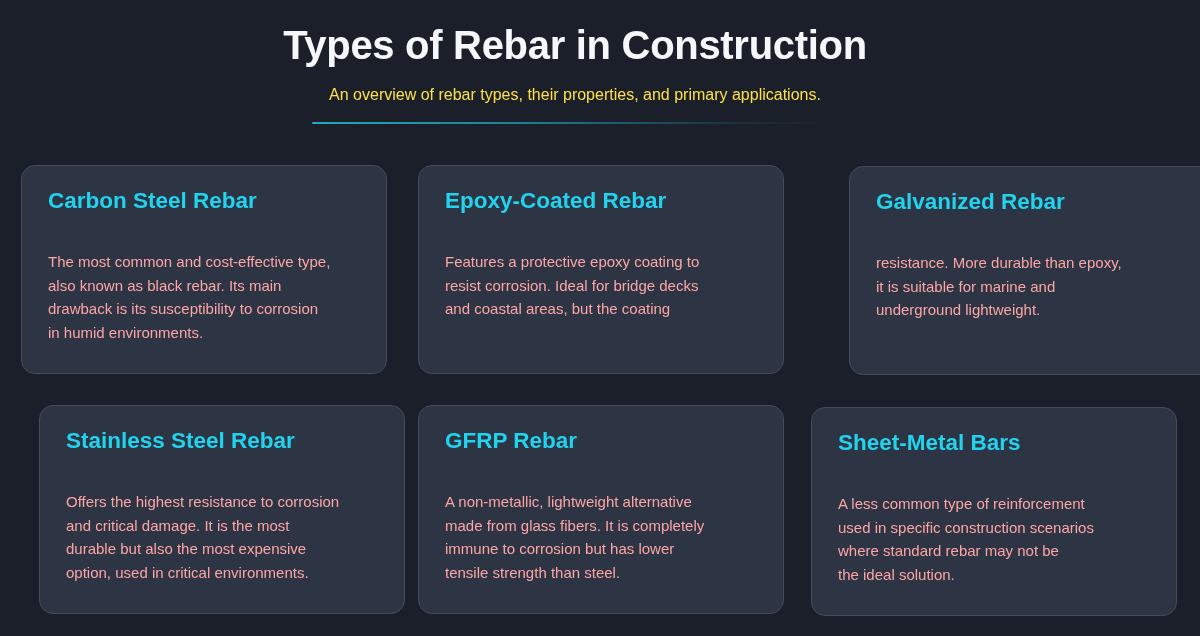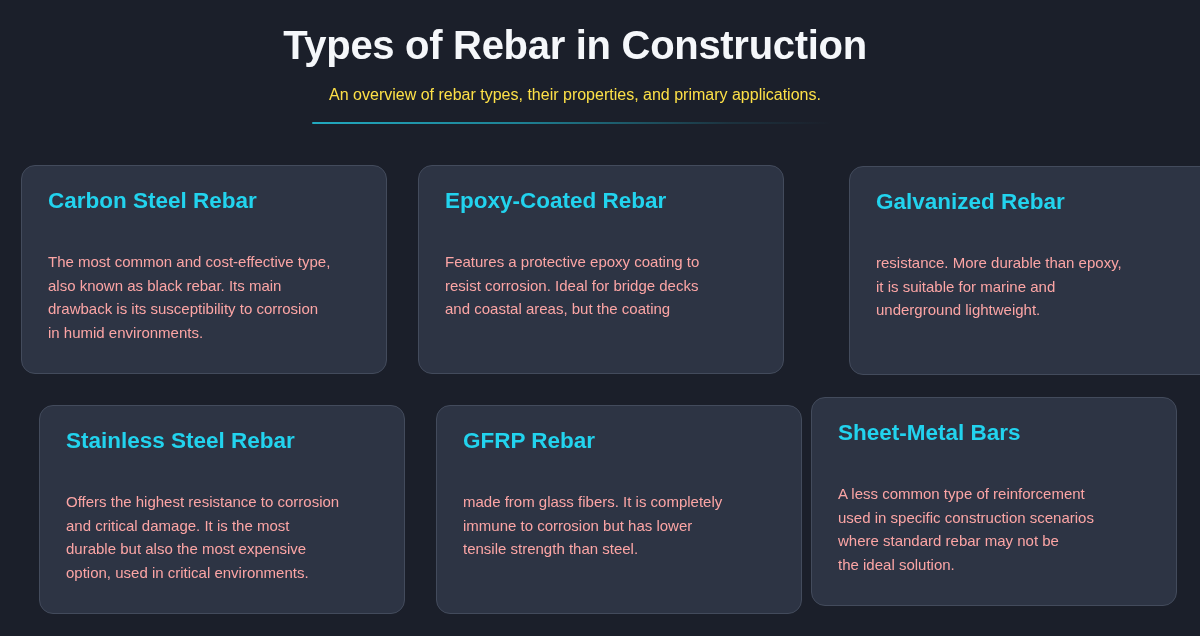--- a/index.html
+++ b/index.html
@@ -116,30 +116,31 @@
   <div class="card" style="left:15px; top:405px;margin-left:24px;">
     <div class="card-title">Stainless Steel Rebar</div>
     <div class="card-text">
       <span>Offers the highest resistance to corrosion</span>
       <span>and critical damage. It is the most</span>
       <span>durable but also the most expensive</span>
       <span>option, used in critical environments.</span>
     </div>
   </div>
 
-  <div class="card" style="left:436px; top:405px;">
+  <div class="card" style="left:418px; top:405px;">
     <div class="card-title">GFRP Rebar</div>
     <div class="card-text">
+      <span>A non-metallic, lightweight alternative</span>
       <span>made from glass fibers. It is completely</span>
       <span>immune to corrosion but has lower</span>
       <span>tensile strength than steel.</span>
     </div>
   </div>
 
-  <div class="card" style="left:811px; top:397px;">
+  <div class="card" style="left:811px; top:407px;">
     <div class="card-title">Sheet-Metal Bars</div>
     <div class="card-text">
       <span>A less common type of reinforcement</span>
       <span>used in specific construction scenarios</span>
       <span>where standard rebar may not be</span>
       <span>the ideal solution.</span>
     </div>
   </div>
 </div>
 

